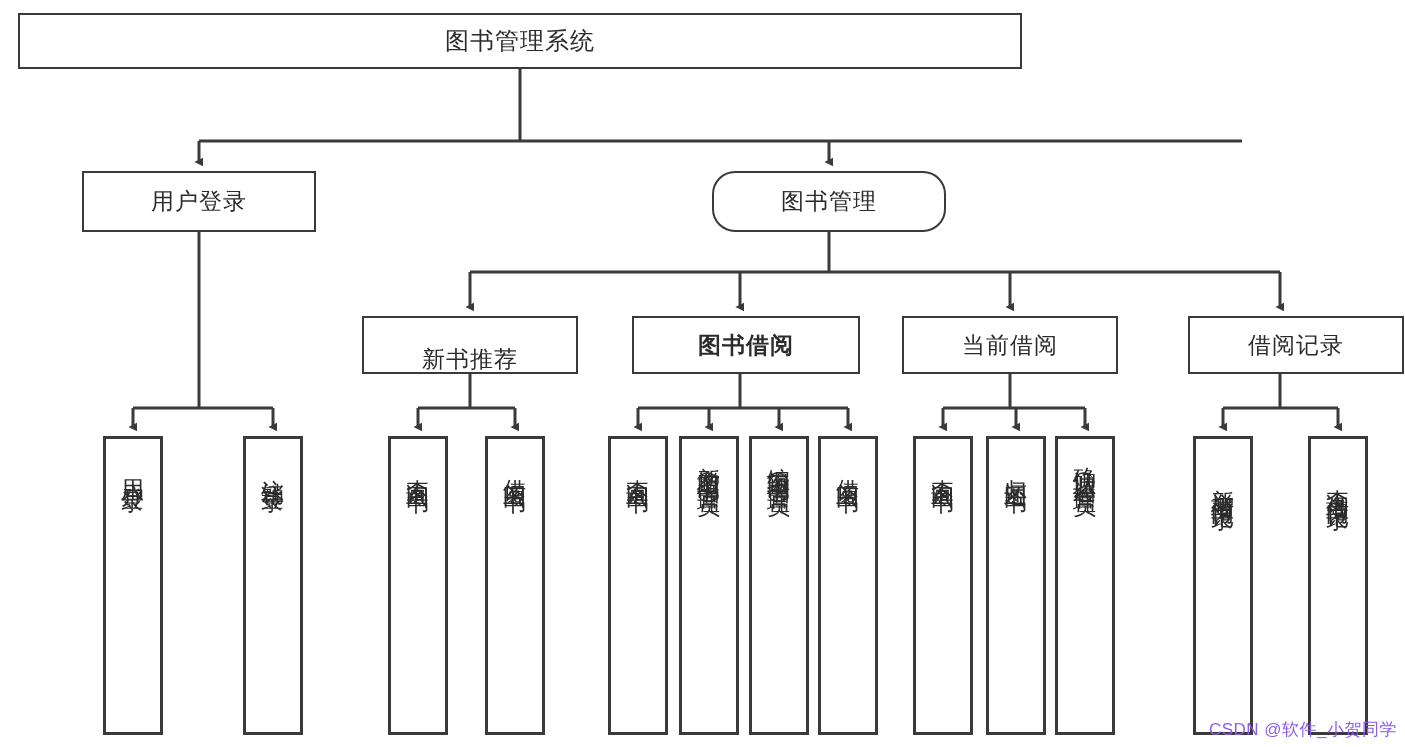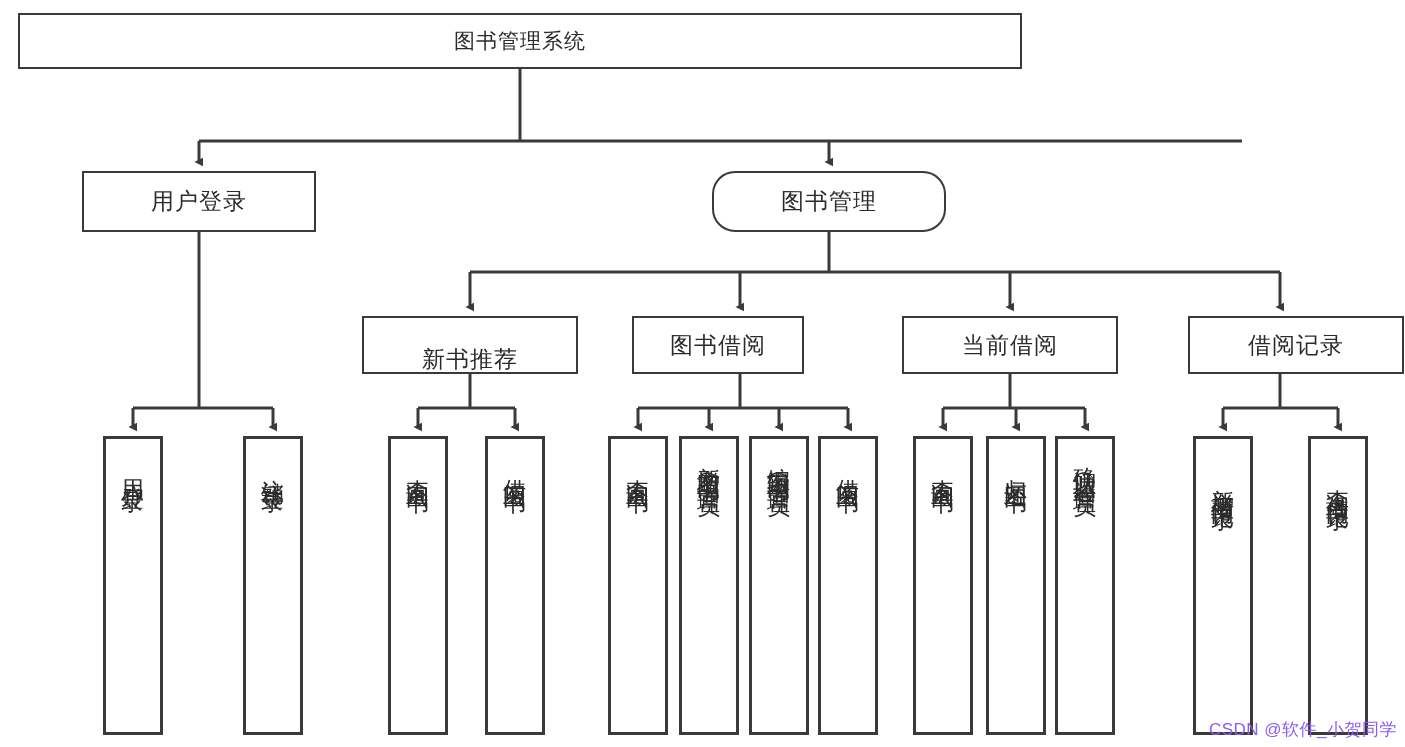--- a/index.html
+++ b/index.html
@@ -44,21 +44,21 @@
     padding-top:22px;
   }
   .node.leaf .label{
     writing-mode:vertical-rl;
     text-orientation:upright;
     font-size:23px;
     line-height:1.22;
     letter-spacing:4px;
     white-space:nowrap;
   }
-  .node.root .label{font-size:21px;}
+  .node.root .label{font-size:24px;}
   #watermark{
     position:absolute;
     right:8px;
     bottom:6px;
     font-size:17px;
     color:#8b5cf6;
     letter-spacing:0.5px;
     z-index:3;
     white-space:nowrap;
     margin-top:40px;
@@ -126,21 +126,21 @@
   <div class="node" style="left:82px;top:171px;width:234px;height:61px;">
     <span class="label">用户登录</span>
   </div>
   <div class="node" style="left:712px;top:171px;width:234px;height:61px;border-radius:23px;">
     <span class="label">图书管理</span>
   </div>
 
   <div class="node" style="left:362px;top:316px;width:216px;height:58px;align-items:flex-end;">
     <span class="label">新书推荐</span>
   </div>
-  <div class="node" style="left:632px;top:316px;width:172px;height:58px;">
+  <div class="node" style="left:632px;top:316px;width:228px;height:58px;font-weight:bold;">
     <span class="label">图书借阅</span>
   </div>
   <div class="node" style="left:902px;top:316px;width:216px;height:58px;">
     <span class="label">当前借阅</span>
   </div>
   <div class="node" style="left:1172px;top:316px;width:216px;height:58px;margin-left:16px;">
     <span class="label">借阅记录</span>
   </div>
 
   <div class="node leaf" style="left:103px;top:436px;width:60px;height:299px;">

